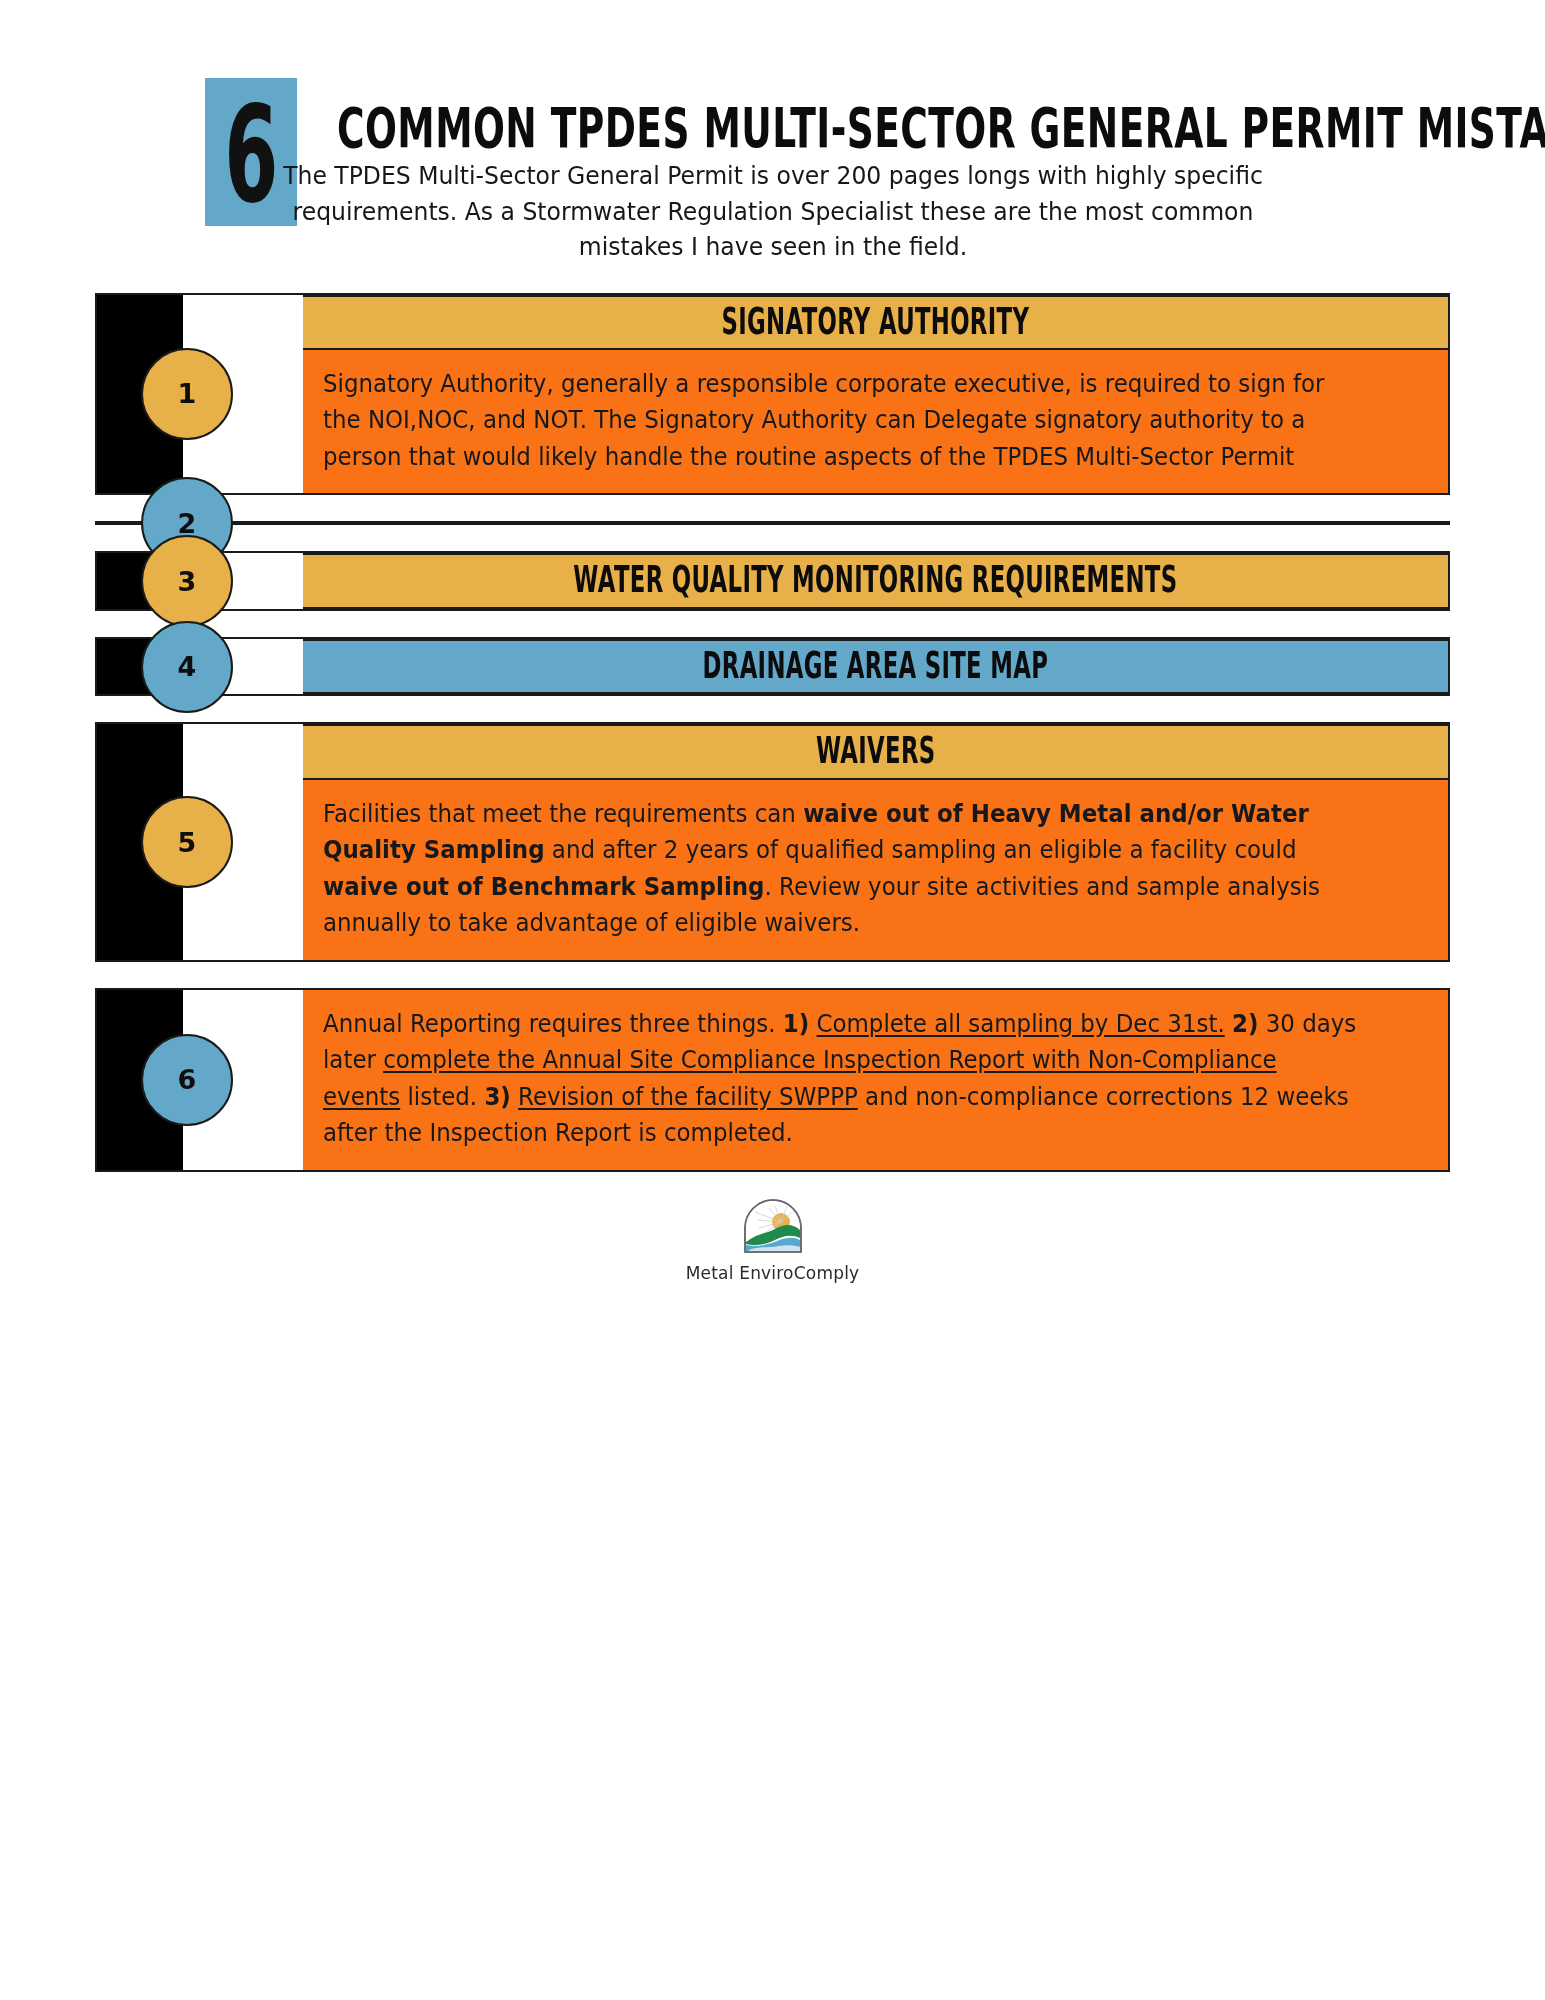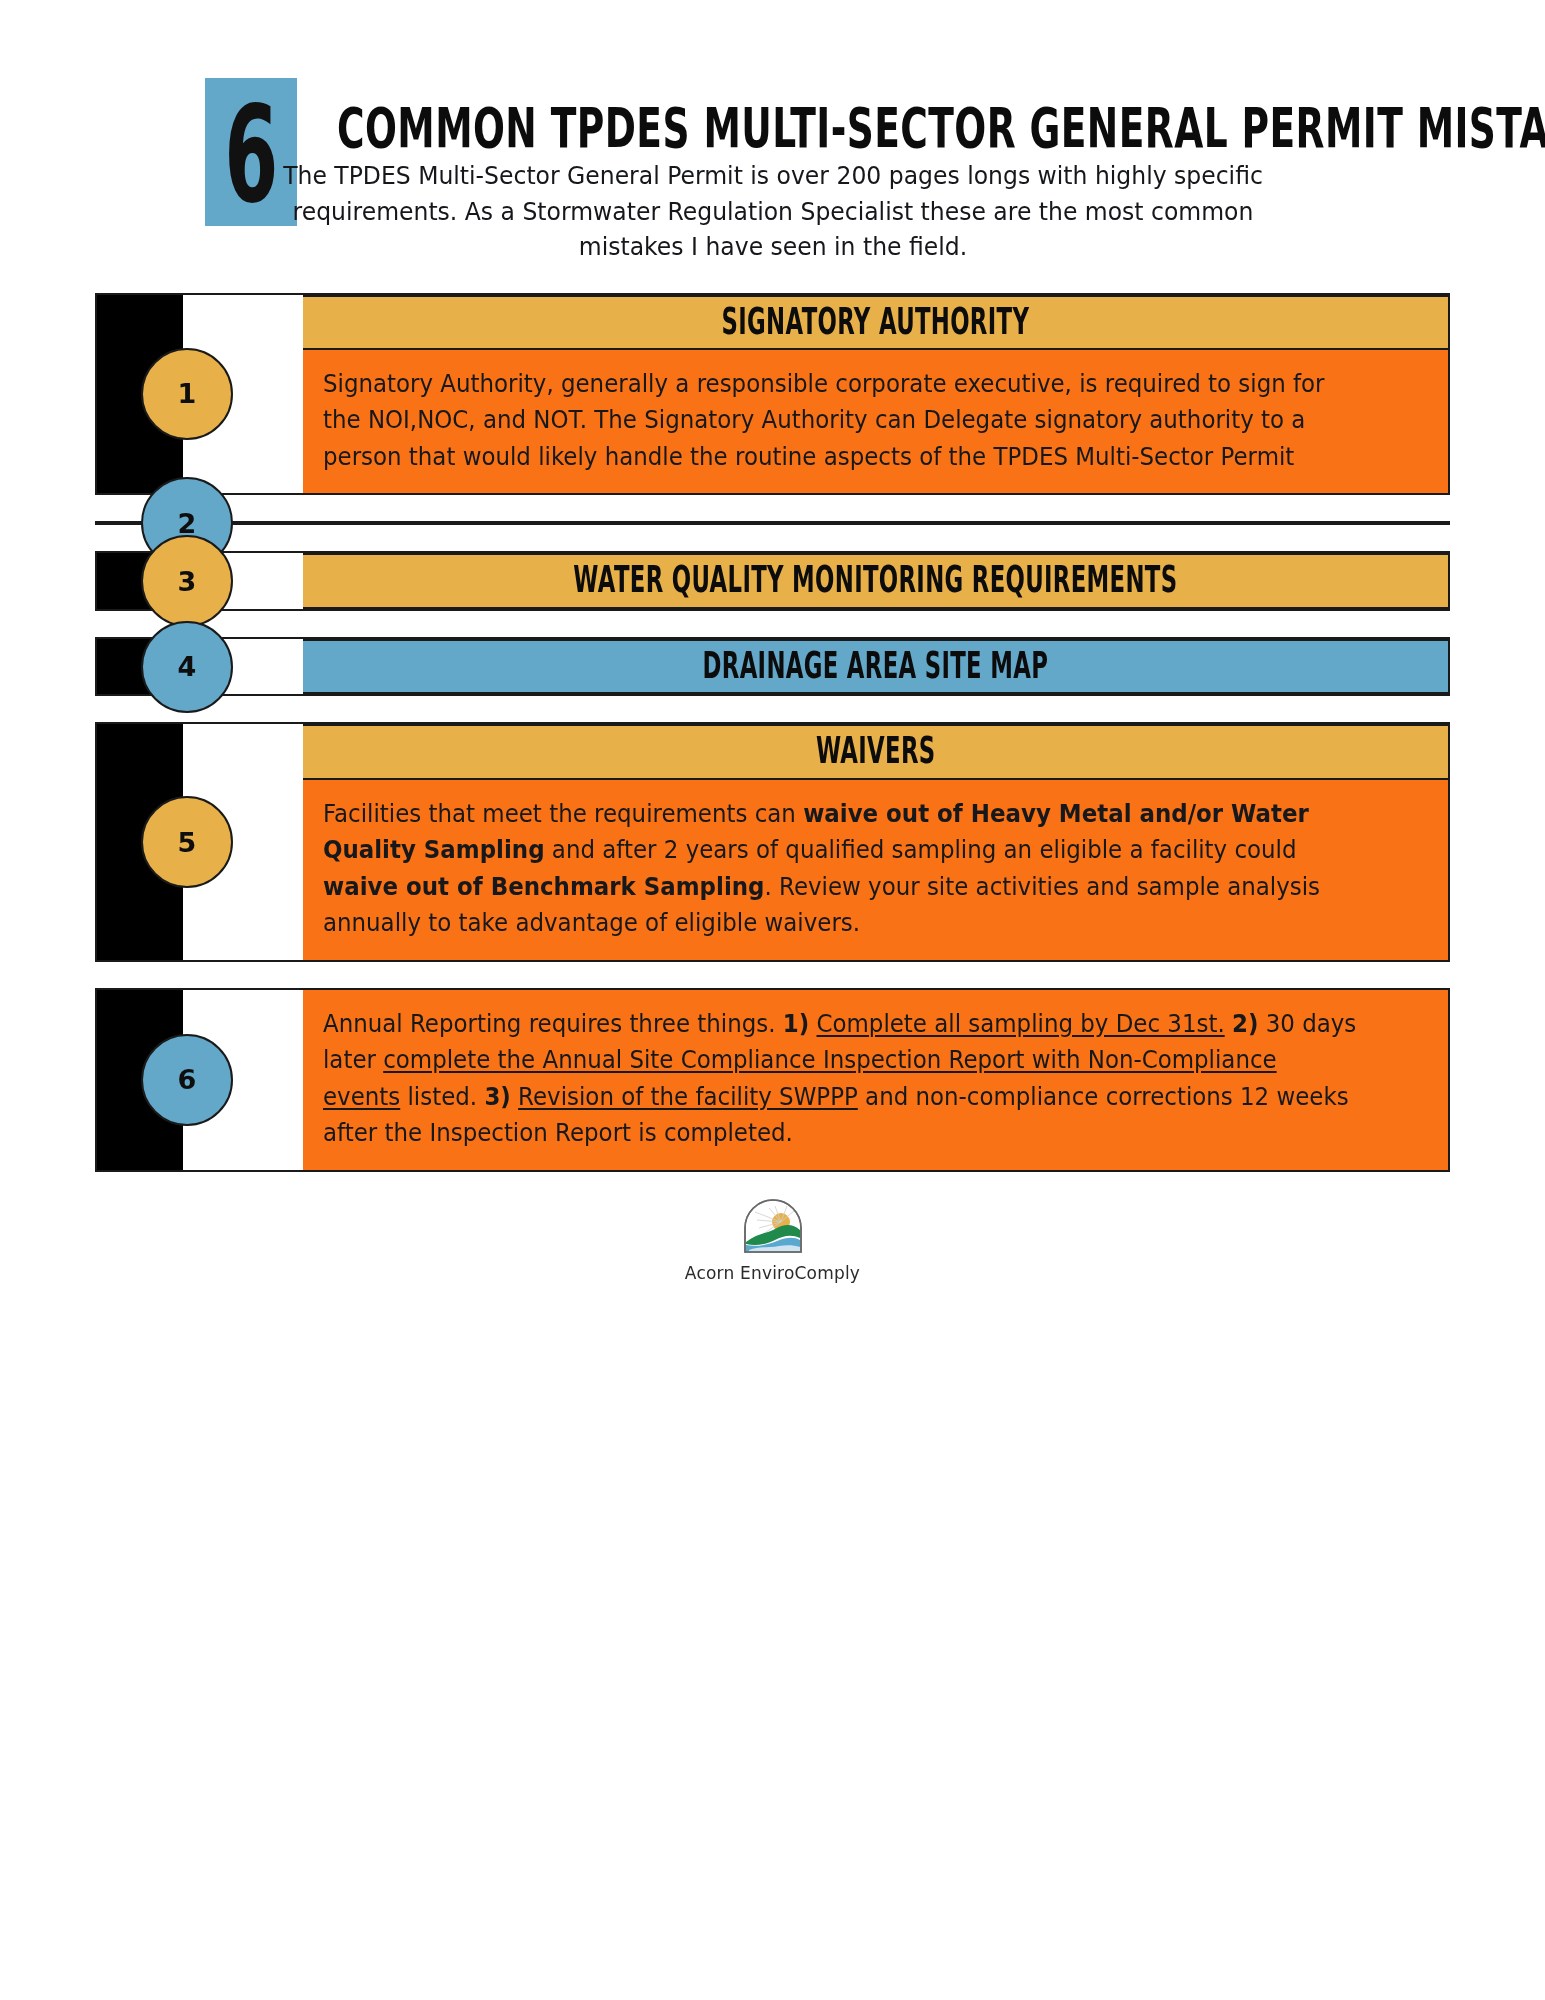--- a/index.html
+++ b/index.html
@@ -264,14 +264,14 @@
           <line x1="40" y1="24" x2="34" y2="8"></line>
         <line x1="40" y1="24" x2="46" y2="8"></line>
           <line x1="40" y1="24" x2="54" y2="12"></line>
       </g>
       <path d="M5 44 C18 34 26 36 34 31 C44 25 52 26 59 32 L59 40 C50 36 42 38 34 42 C24 47 14 48 5 46 Z" fill="#1f8a4c"></path>
       <path d="M5 47 C16 49 26 47 36 43 C46 39 53 39 59 42 L59 53 L5 53 Z" fill="#5aa8cf"></path>
       <path d="M8 52 C18 48 28 50 38 48 C46 46.5 53 47 59 49 L59 53 L8 53 Z" fill="#cfe4f2"></path>
       <path d="M4 54 L4 30 A28 28 0 0 1 60 30 L60 54 Z" fill="none" stroke="#6a6a6a" stroke-width="1.6"></path>
     </svg>
   </div>
-  <div class="logo-name">Acorn EnviroComply</div>
+  <div class="logo-name">Metal EnviroComply</div>
 </div>
 
 </body></html>

